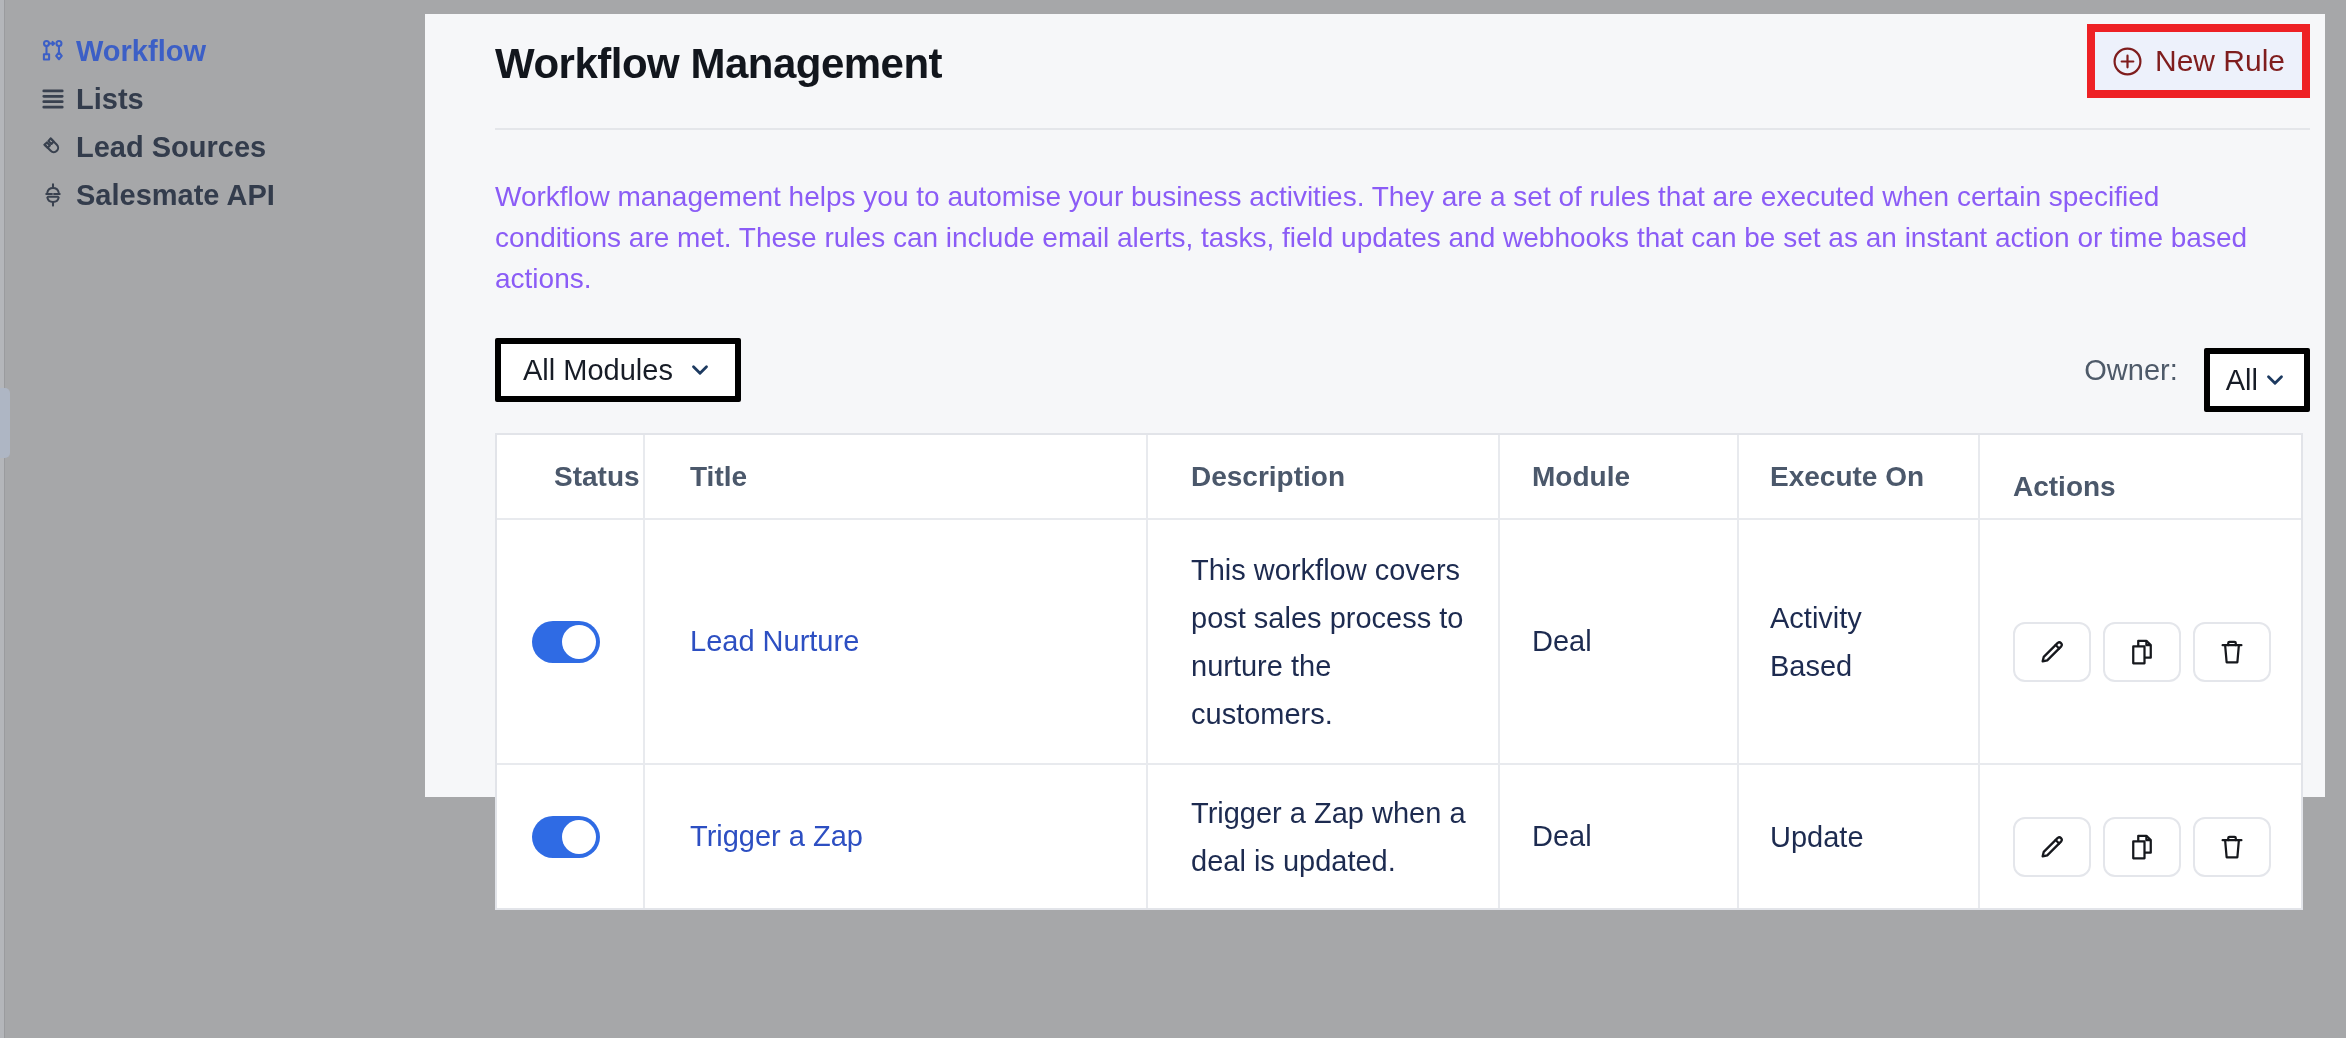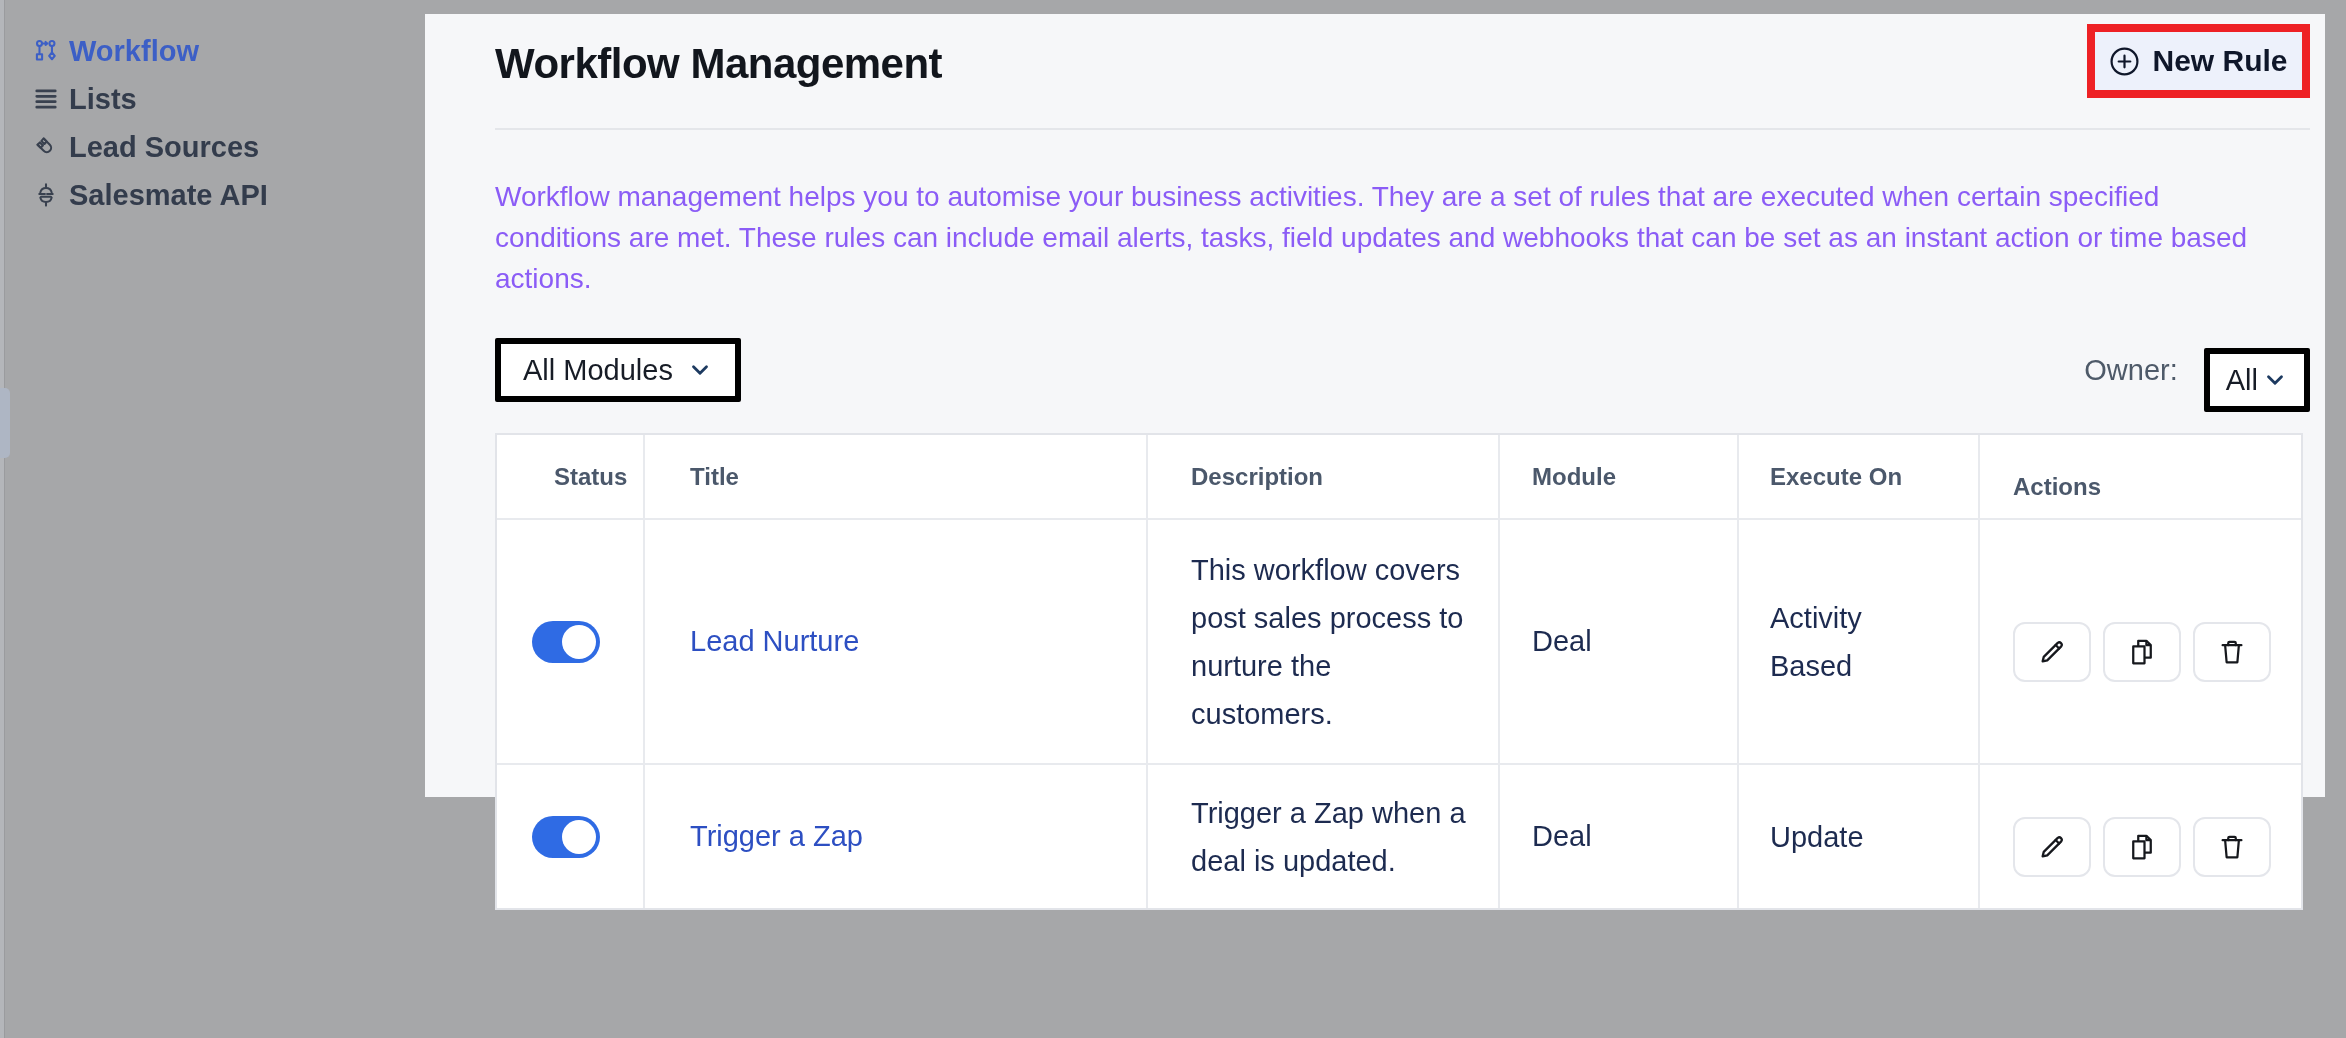--- a/index.html
+++ b/index.html
@@ -4,50 +4,50 @@
 <style>
   html,body{margin:0;padding:0;background:#a6a7a9;}
   *{box-sizing:border-box;font-family:"Liberation Sans",sans-serif;}
   .stage{position:relative;width:2346px;height:1038px;overflow:hidden;background:#a6a7a9;}
 
   
   .left-strip{position:absolute;left:0;top:0;width:5px;height:1038px;background:#b4b6ba;border-right:1px solid #9a9b9e;}
   .left-accent{position:absolute;left:0;top:388px;width:10px;height:70px;background:#aeb6c4;border-radius:0 5px 5px 0;}
 
   
-  .sidebar{position:absolute;left:0;top:27px;width:425px;}
+  .sidebar{position:absolute;left:7px;top:27px;width:425px;}
   .side-item{display:flex;align-items:center;height:48px;padding-left:33px;cursor:pointer;color:#333c4c;font-size:29px;font-weight:700;}
   .side-item .icn{width:26px;height:26px;margin-right:10px;display:flex;align-items:center;justify-content:center;color:#39414f;}
   .side-item.active{color:#3c5fc6;font-weight:600;}
   .side-item.active .icn{color:#3c5fc6;}
   .icn svg{width:26px;height:26px;display:block;}
 
   
   .panel{position:absolute;left:425px;top:14px;width:1900px;height:783px;background:#f6f7f9;}
   .panel-title{position:absolute;left:70px;top:26px;margin:0;font-size:42px;line-height:48px;font-weight:700;color:#12161d;letter-spacing:-0.5px;}
   .highlight-box{position:absolute;top:10px;right:15px;width:223px;height:74px;border:8px solid #ee2125;display:flex;}
-  .new-rule{flex:1;display:flex;align-items:center;justify-content:center;gap:12px;border:none;background:#edf1fb;color:#0f172a;font-size:30px;font-weight:700;cursor:pointer;padding:0;}
+  .new-rule{flex:1;display:flex;align-items:center;justify-content:center;gap:12px;border:none;background:#edf1fb;color:#7f1d1d;font-size:30px;font-weight:400;cursor:pointer;padding:0;}
   .new-rule svg{width:31px;height:31px;display:block;}
   .divider{position:absolute;left:70px;right:15px;top:114px;height:2px;background:#e4e6ea;}
   .intro{position:absolute;left:70px;top:162px;width:1765px;margin:0;font-size:28px;line-height:41px;color:#8b5cf6;}
 
   
   .filter-row{position:absolute;left:70px;right:15px;top:324px;height:64px;display:flex;align-items:center;justify-content:space-between;}
   .dd{display:flex;align-items:center;gap:14px;height:64px;background:#ffffff;border:6px solid #000000;border-radius:2px;padding:0 22px;font-size:29px;color:#171c26;cursor:pointer;}
   .dd svg{width:26px;height:26px;color:#1d3a60;}
   .owner-wrap{display:flex;align-items:center;gap:26px;}
   .owner-label{font-size:29px;color:#4e5a69;}
   .dd.owner{gap:4px;padding:0 16px;font-weight:500;margin-top:20px;}
 
   
   .wtable{position:absolute;left:70px;top:419px;width:1808px;background:#ffffff;border:2px solid #e2e4e9;display:grid;grid-template-columns:148px 503px 352px 239px 241px 321px;grid-template-rows:85px 245px 143px;}
   .cell{display:flex;align-items:center;border-right:2px solid #e8eaee;border-bottom:2px solid #e8eaee;font-size:29px;color:#1d2b50;background:#fff;}
   .cell:nth-child(6n){border-right:none;}
   .cell.last-row{border-bottom:none;}
-  .cell.hdr{font-weight:700;color:#4b586b;font-size:24px;}
+  .cell.hdr{font-weight:700;color:#4b586b;font-size:28px;}
   .c-status{padding-left:57px;}
   .c-status.body{padding-left:35px;}
   .c-title{padding-left:45px;}
   .c-desc{padding-left:43px;padding-right:27px;line-height:48px;}
   .c-mod{padding-left:32px;}
   .c-exec{padding-left:31px;padding-right:48px;line-height:48px;}
   .c-act{padding-left:33px;gap:12px;margin-top:20px;}
 
   .tlink{color:#2d4fc2;cursor:pointer;text-decoration:none;}
 

